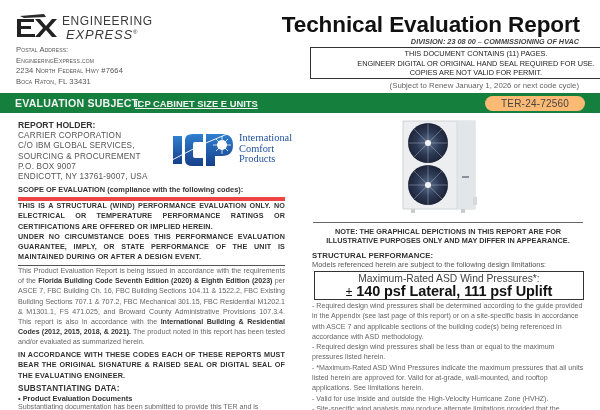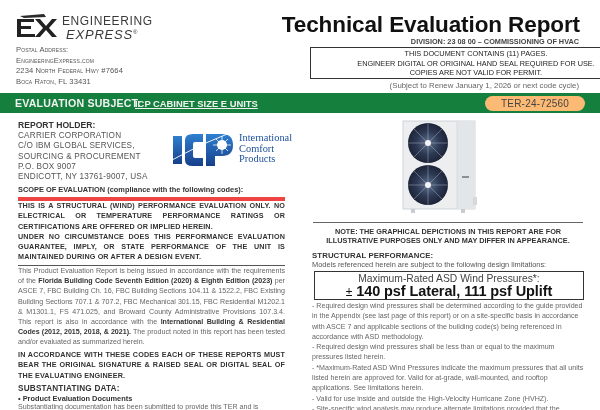--- a/index.html
+++ b/index.html
@@ -9,21 +9,21 @@
     
     .header { position: absolute; left: 0; top: 0; width: 600px; height: 92px; }
     .logo { position: absolute; left: 14px; top: 11px; width: 190px; height: 30px; }
     .logo svg { position: absolute; left: 0; top: 0; }
     .logo-word1 { position: absolute; left: 48px; top: 3px; font-size: 12px; letter-spacing: 0.6px; color: #3a3a3a; font-weight: normal; }
     .logo-word2 { position: absolute; left: 52px; top: 16px; font-size: 13px; letter-spacing: 0.8px; color: #3a3a3a; font-style: italic; }
     .logo-reg { font-size: 6px; vertical-align: super; font-style: normal; }
     .contact { position: absolute; left: 16px; top: 45px; font-size: 7.6px; line-height: 10.5px; color: #555; font-variant: small-caps; letter-spacing: 0.1px; }
 
     .title { position: absolute; right: 20px; top: 12px; font-size: 22.5px; font-weight: bold; color: #111; letter-spacing: -0.1px; }
-    .division { position: absolute; right: 21px; top: 37px; font-size: 7.3px; font-weight: bold; color: #444; }
+    .division { position: absolute; right: 21px; top: 37px; font-size: 7.3px; font-weight: bold; color: #444; font-style: italic; }
     .notice-box { position: absolute; left: 310px; top: 47px; width: 322px; height: 32px; border: 1.3px solid #333; text-align: center; font-size: 7.3px; font-weight: normal; line-height: 9.6px; padding-top: 1px; color: #222; padding-left: 10px; }
     .renew { position: absolute; right: 21px; top: 81px; font-size: 7.8px; color: #666; }
 
     
     .subject-bar { position: absolute; left: 0; top: 93px; width: 600px; height: 20px; background: #15803d; }
     .subject-label { position: absolute; left: 15px; top: 4px; font-size: 10.6px; font-weight: bold; color: #f1f1f1; letter-spacing: 0.2px; }
     .subject-value { position: absolute; left: 135px; top: 4.5px; font-size: 9.4px; font-weight: bold; color: #f1f1f1; text-decoration: underline; }
     .ter-badge { position: absolute; left: 485px; top: 96px; width: 100px; height: 15px; background: #fdba74; border-radius: 8px; text-align: center; font-size: 10px; color: #444; line-height: 15px; letter-spacing: 0.2px; }
     .holder { position: absolute; left: 18px; top: 120px; }
     .holder-label { font-size: 8.6px; font-weight: bold; color: #333; }

